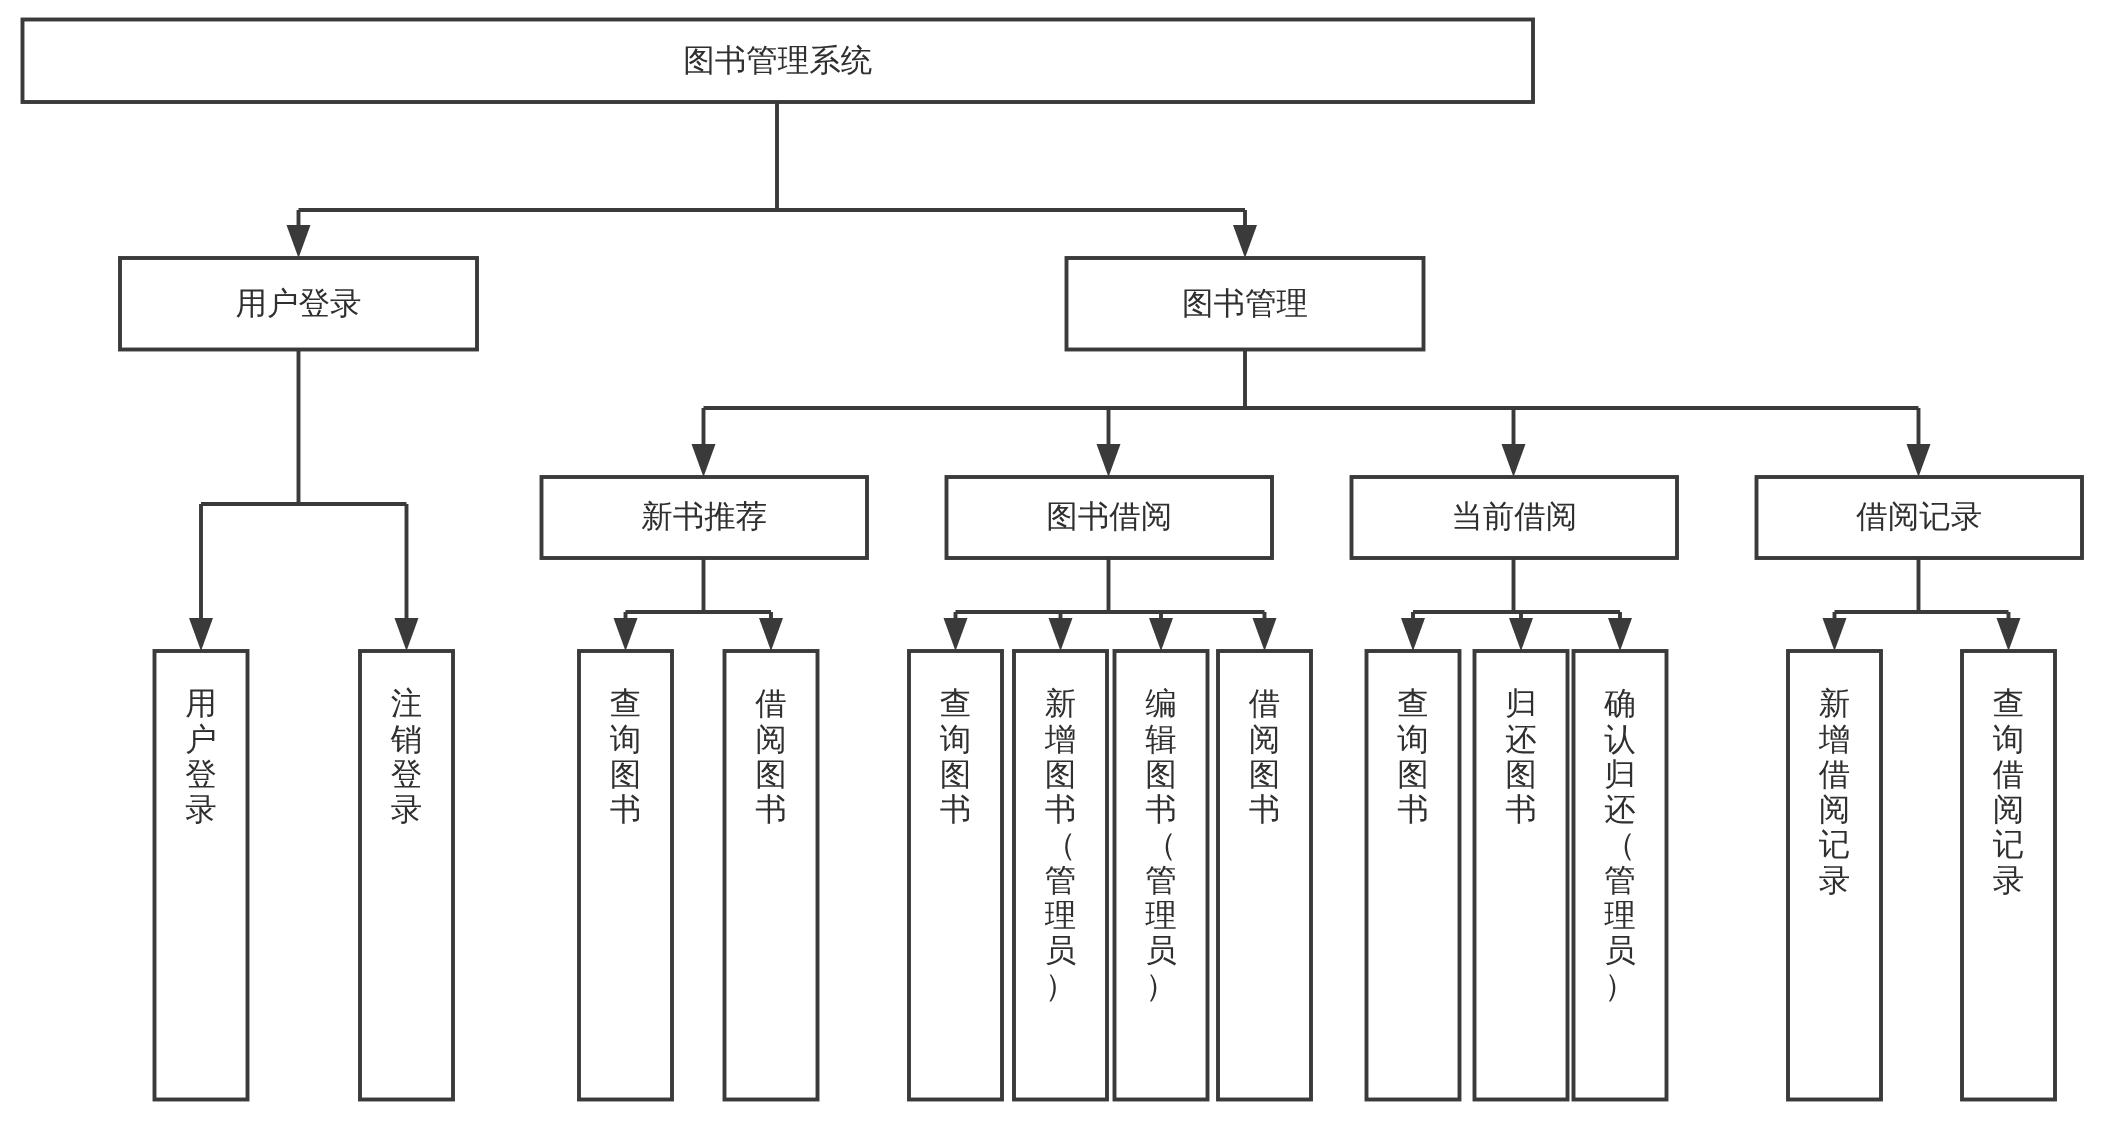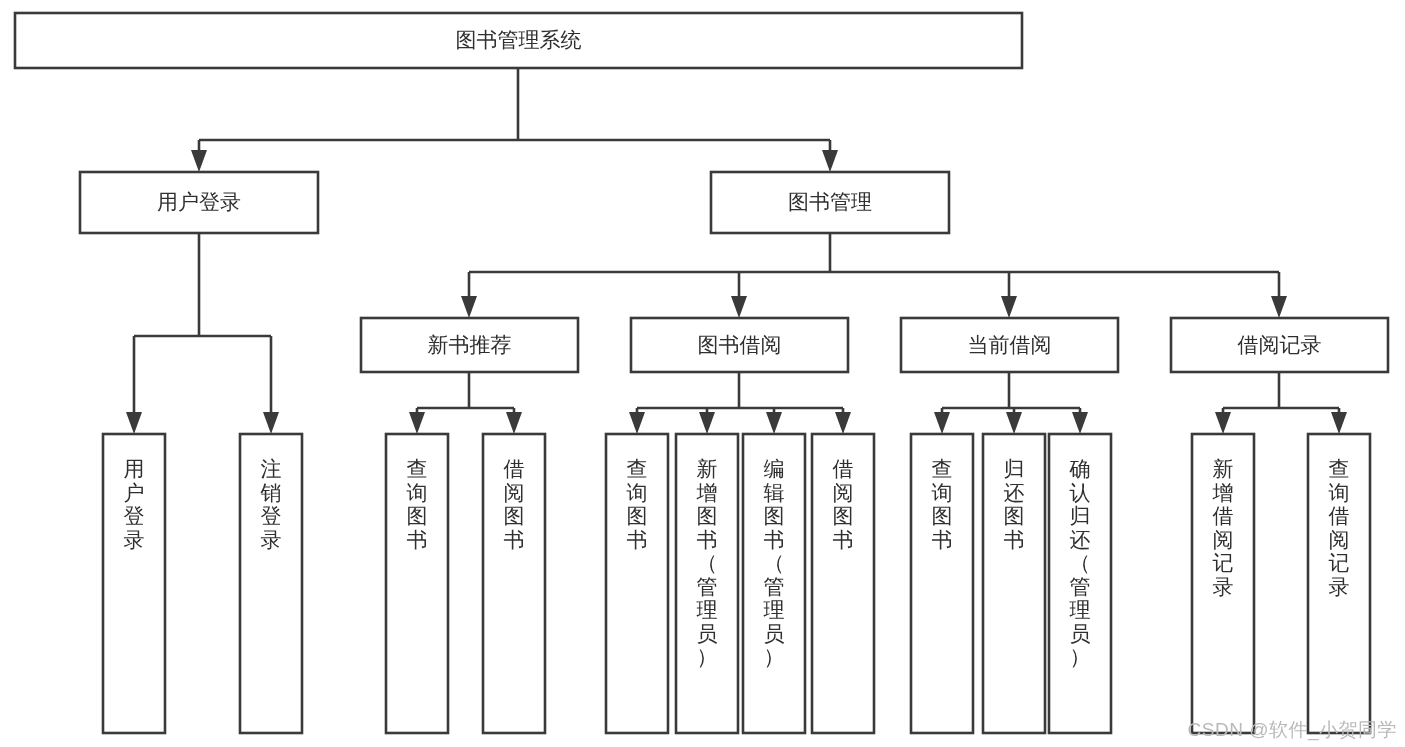--- a/index.html
+++ b/index.html
@@ -216,14 +216,13 @@
         <g>
           <rect class="node-box" x="1192" y="434" width="62" height="299"></rect>
           <text class="node-label-vertical" x="1223" y="476.33"><tspan x="1223" dy="0">新</tspan><tspan x="1223" dy="23.5">增</tspan><tspan x="1223" dy="23.5">借</tspan><tspan x="1223" dy="23.5">阅</tspan><tspan x="1223" dy="23.5">记</tspan><tspan x="1223" dy="23.5">录</tspan></text>
         </g>
         <g>
           <rect class="node-box" x="1308" y="434" width="62" height="299"></rect>
           <text class="node-label-vertical" x="1339" y="476.33"><tspan x="1339" dy="0">查</tspan><tspan x="1339" dy="23.5">询</tspan><tspan x="1339" dy="23.5">借</tspan><tspan x="1339" dy="23.5">阅</tspan><tspan x="1339" dy="23.5">记</tspan><tspan x="1339" dy="23.5">录</tspan></text>
         </g>
       </g>
   </svg>
-  <div class="watermark-text">CSDN @软件_小贺同学</div>
 </div>
 
 </body></html>

